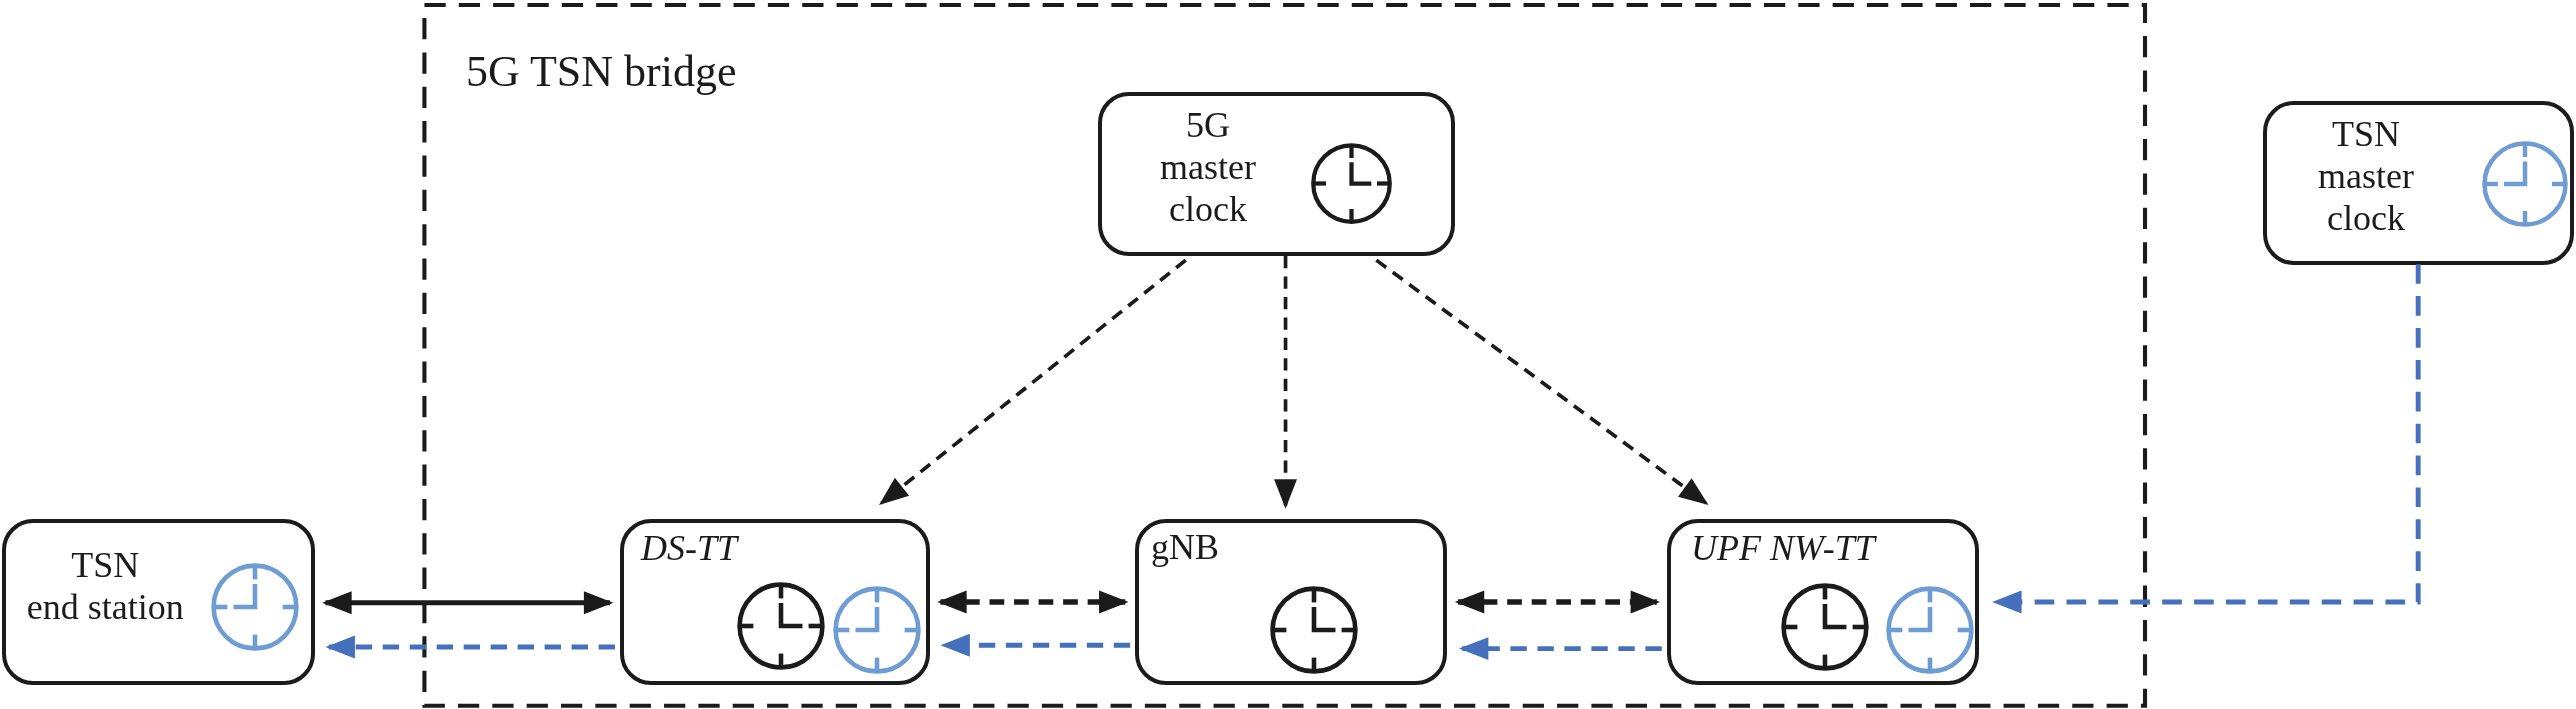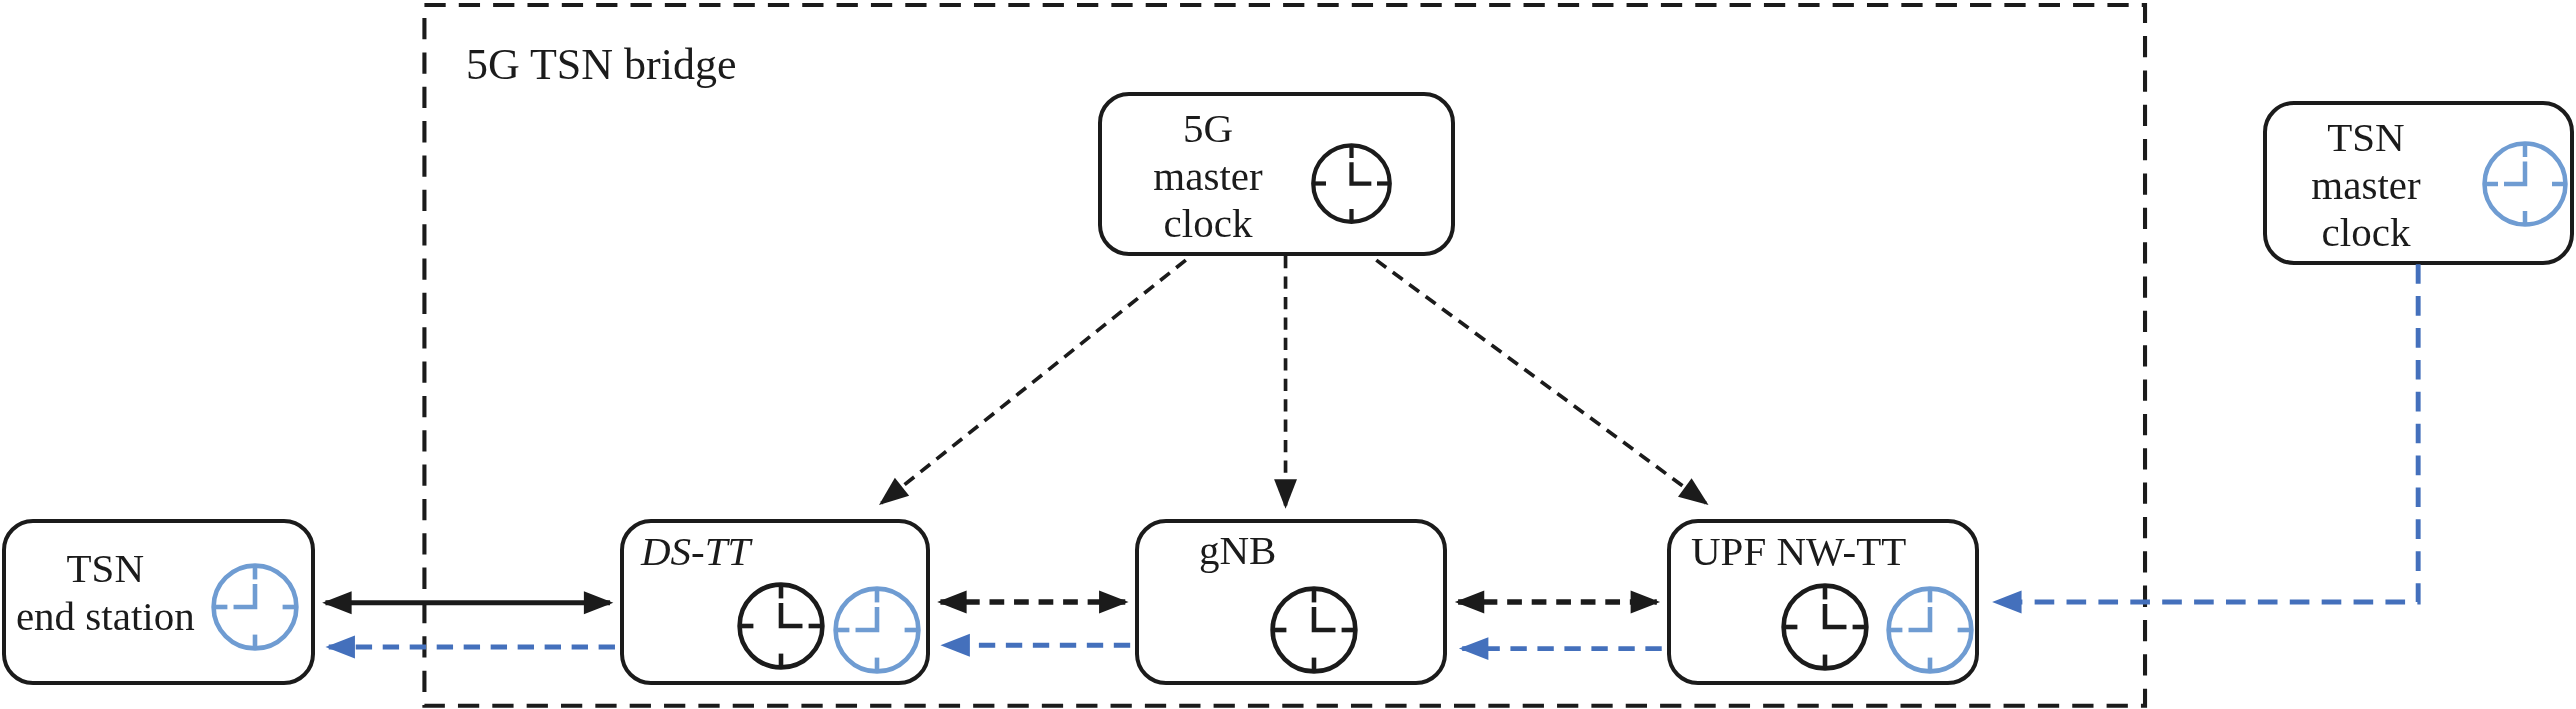--- a/index.html
+++ b/index.html
@@ -18,22 +18,22 @@
     border-radius:31px;
     background:#ffffff;
   }
   .lbl{
     position:absolute;
     white-space:pre-line;
     line-height:1.16;
     color:var(--ink,#1b1b1b);
   }
   .lbl.center{text-align:center;}
-  .bridge-label{font-size:44px;}
-  .node-label{font-size:41px;}
+  .bridge-label{font-size:44px;margin-top:7px;}
+  .node-label{font-size:36px;}
   .clock{position:absolute;}
   .clock svg{display:block;width:100%;height:100%;}
   #arrows{position:absolute;left:0;top:0;pointer-events:none;}
 </style>
 </head>
 <body>
 
 <div id="canvas">
 
   <div class="box" style="left:1098px;top:92px;width:357px;height:164px;"></div>
@@ -79,23 +79,23 @@
 
   <div class="lbl node-label center" style="left:2278px;top:114px;width:176px;">TSN
 master
 clock</div>
 
   <div class="lbl node-label center" style="left:3.3px;top:545px;width:204px;">TSN
 end station</div>
 
   <div class="lbl node-label" style="left:641px;top:528px;font-style:italic;">DS-TT</div>
 
-  <div class="lbl node-label" style="left:1151px;top:527px;margin-left:48px;">gNB</div>
+  <div class="lbl node-label" style="left:1151px;top:527px;">gNB</div>
 
-  <div class="lbl node-label" style="left:1691px;top:528px;">UPF NW-TT</div>
+  <div class="lbl node-label" style="left:1691px;top:528px;font-style:italic;">UPF NW-TT</div>
 
   <div class="clock" style="left:1309px;top:141px;width:85px;height:85px;">
       <svg viewBox="0 0 120 120" fill="none" stroke="#1b1b1b" stroke-width="6">
         <circle cx="60" cy="60" r="54"></circle>
         <line x1="60" y1="6" x2="60" y2="24"></line>
         <line x1="60" y1="96" x2="60" y2="114"></line>
         <line x1="6" y1="60" x2="24" y2="60"></line>
         <line x1="96" y1="60" x2="114" y2="60"></line>
         <path d="M60,30 V60 H88"></path>
       </svg>

